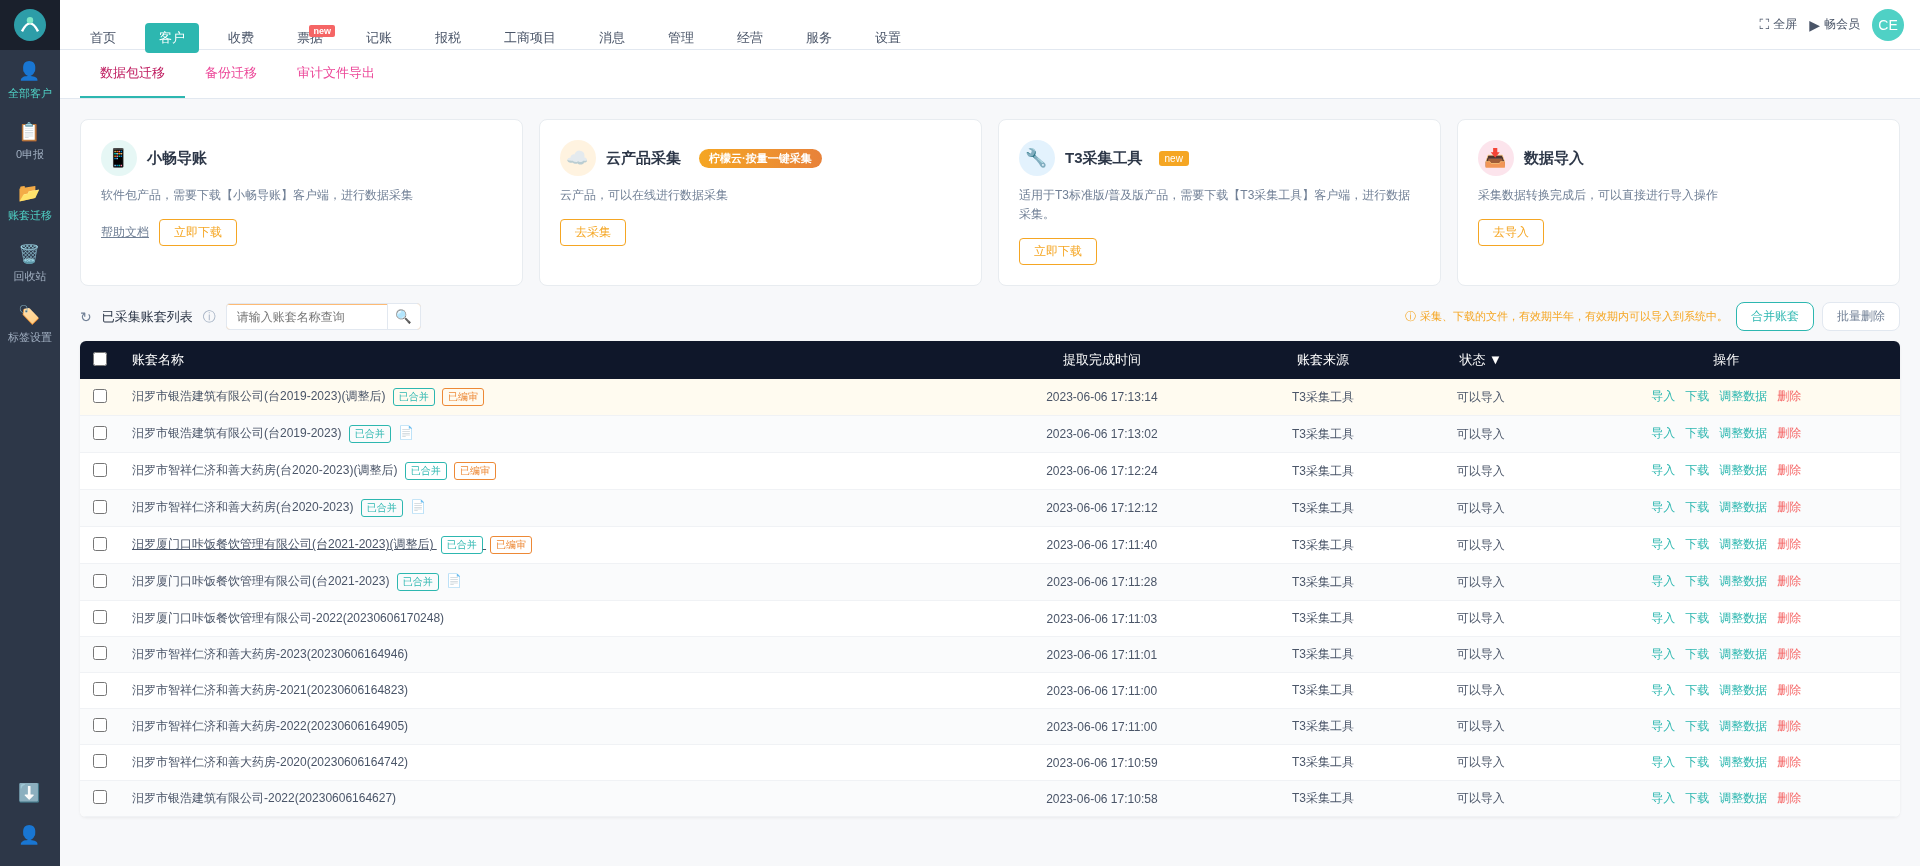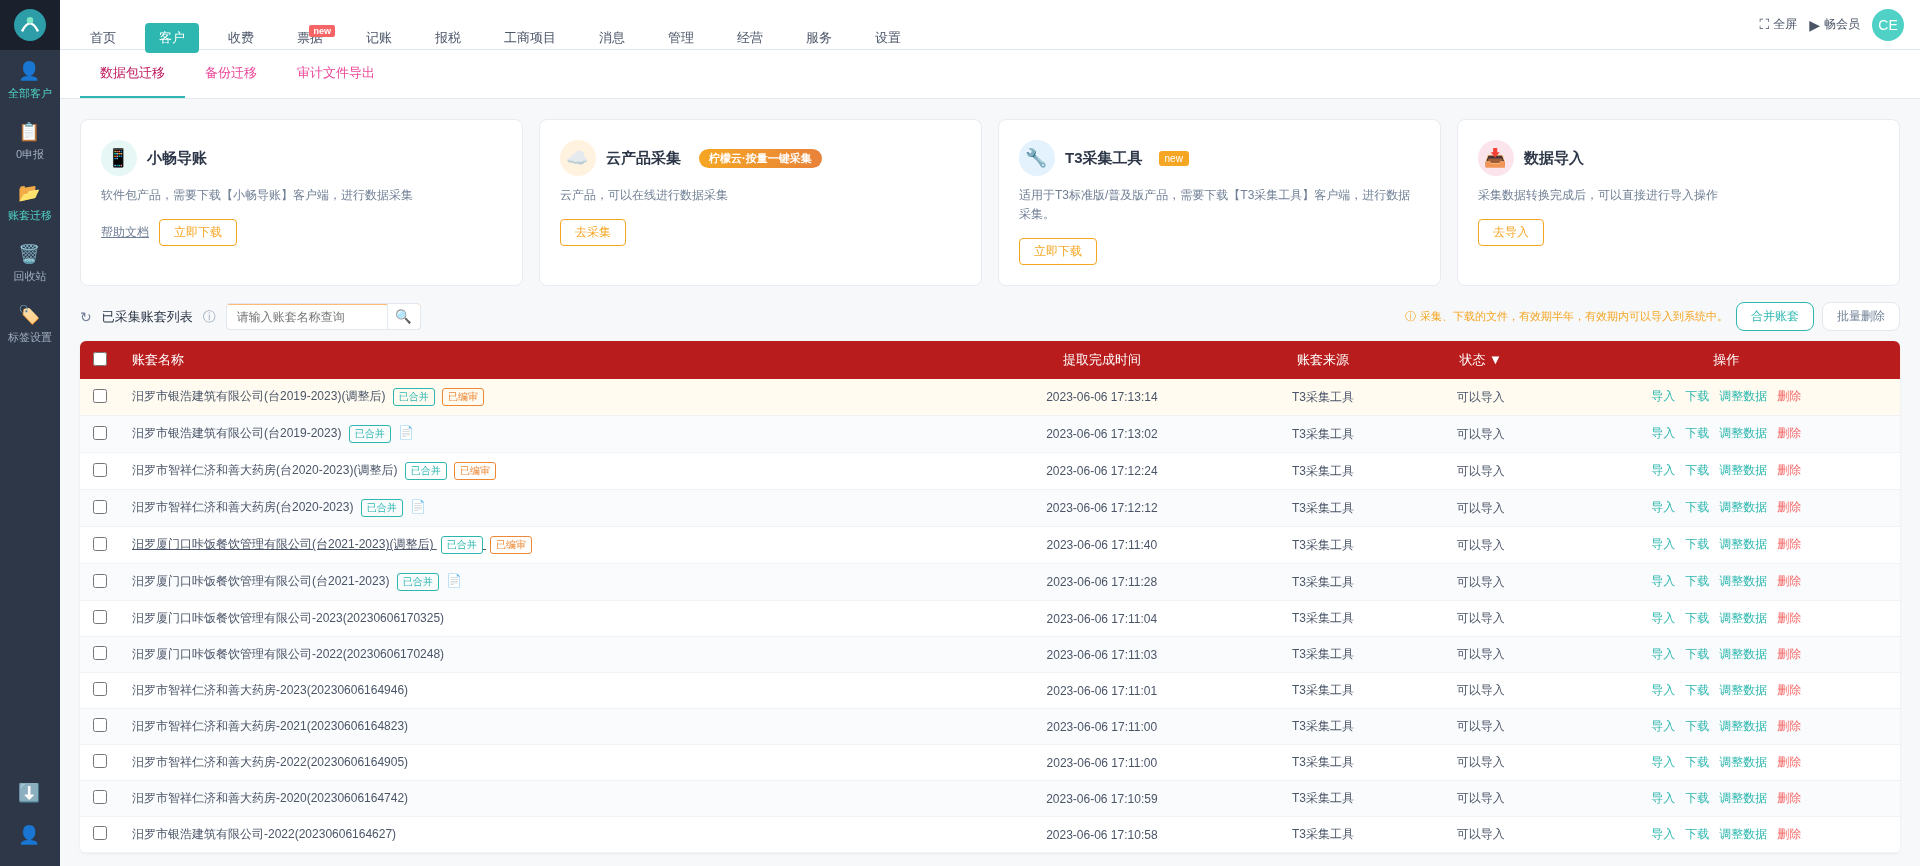--- a/index.html
+++ b/index.html
@@ -299,21 +299,21 @@
     
     .data-table {
       width: 100%;
       border-collapse: collapse;
       background: #fff;
       border-radius: 6px;
       overflow: hidden;
       box-shadow: 0 1px 3px rgba(0,0,0,0.06);
     }
     .data-table thead tr {
-      background: #b91c1c;
+      background: #0f172a;
       color: #fff;
     }
     .data-table thead th {
       padding: 10px 12px;
       text-align: center;
       font-weight: 500;
       font-size: 13px;
       white-space: nowrap;
     }
     .data-table thead th:first-child { text-align: center; width: 40px; }
@@ -605,33 +605,20 @@
               <td>可以导入</td>
               <td style="display: flex; gap: 10px; justify-content: center; align-items: center;">
                 <span class="op-link">导入</span>
                 <span class="op-link">下载</span>
                 <span class="op-link">调整数据</span>
                 <span class="op-link red">删除</span>
               </td>
             </tr>
             <tr>
               <td><input type="checkbox" class="cb" style=""></td>
-              <td style="text-align: left;">汨罗厦门口咔饭餐饮管理有限公司-2023(20230606170325)</td>
-              <td>2023-06-06 17:11:04</td>
-              <td>T3采集工具</td>
-              <td>可以导入</td>
-              <td style="display: flex; gap: 10px; justify-content: center; align-items: center;">
-                <span class="op-link">导入</span>
-                <span class="op-link">下载</span>
-                <span class="op-link">调整数据</span>
-                <span class="op-link red">删除</span>
-              </td>
-            </tr>
-            <tr>
-              <td><input type="checkbox" class="cb" style=""></td>
               <td style="text-align: left;">汨罗厦门口咔饭餐饮管理有限公司-2022(20230606170248)</td>
               <td>2023-06-06 17:11:03</td>
               <td>T3采集工具</td>
               <td>可以导入</td>
               <td style="display: flex; gap: 10px; justify-content: center; align-items: center;">
                 <span class="op-link">导入</span>
                 <span class="op-link">下载</span>
                 <span class="op-link">调整数据</span>
                 <span class="op-link red">删除</span>
               </td>

